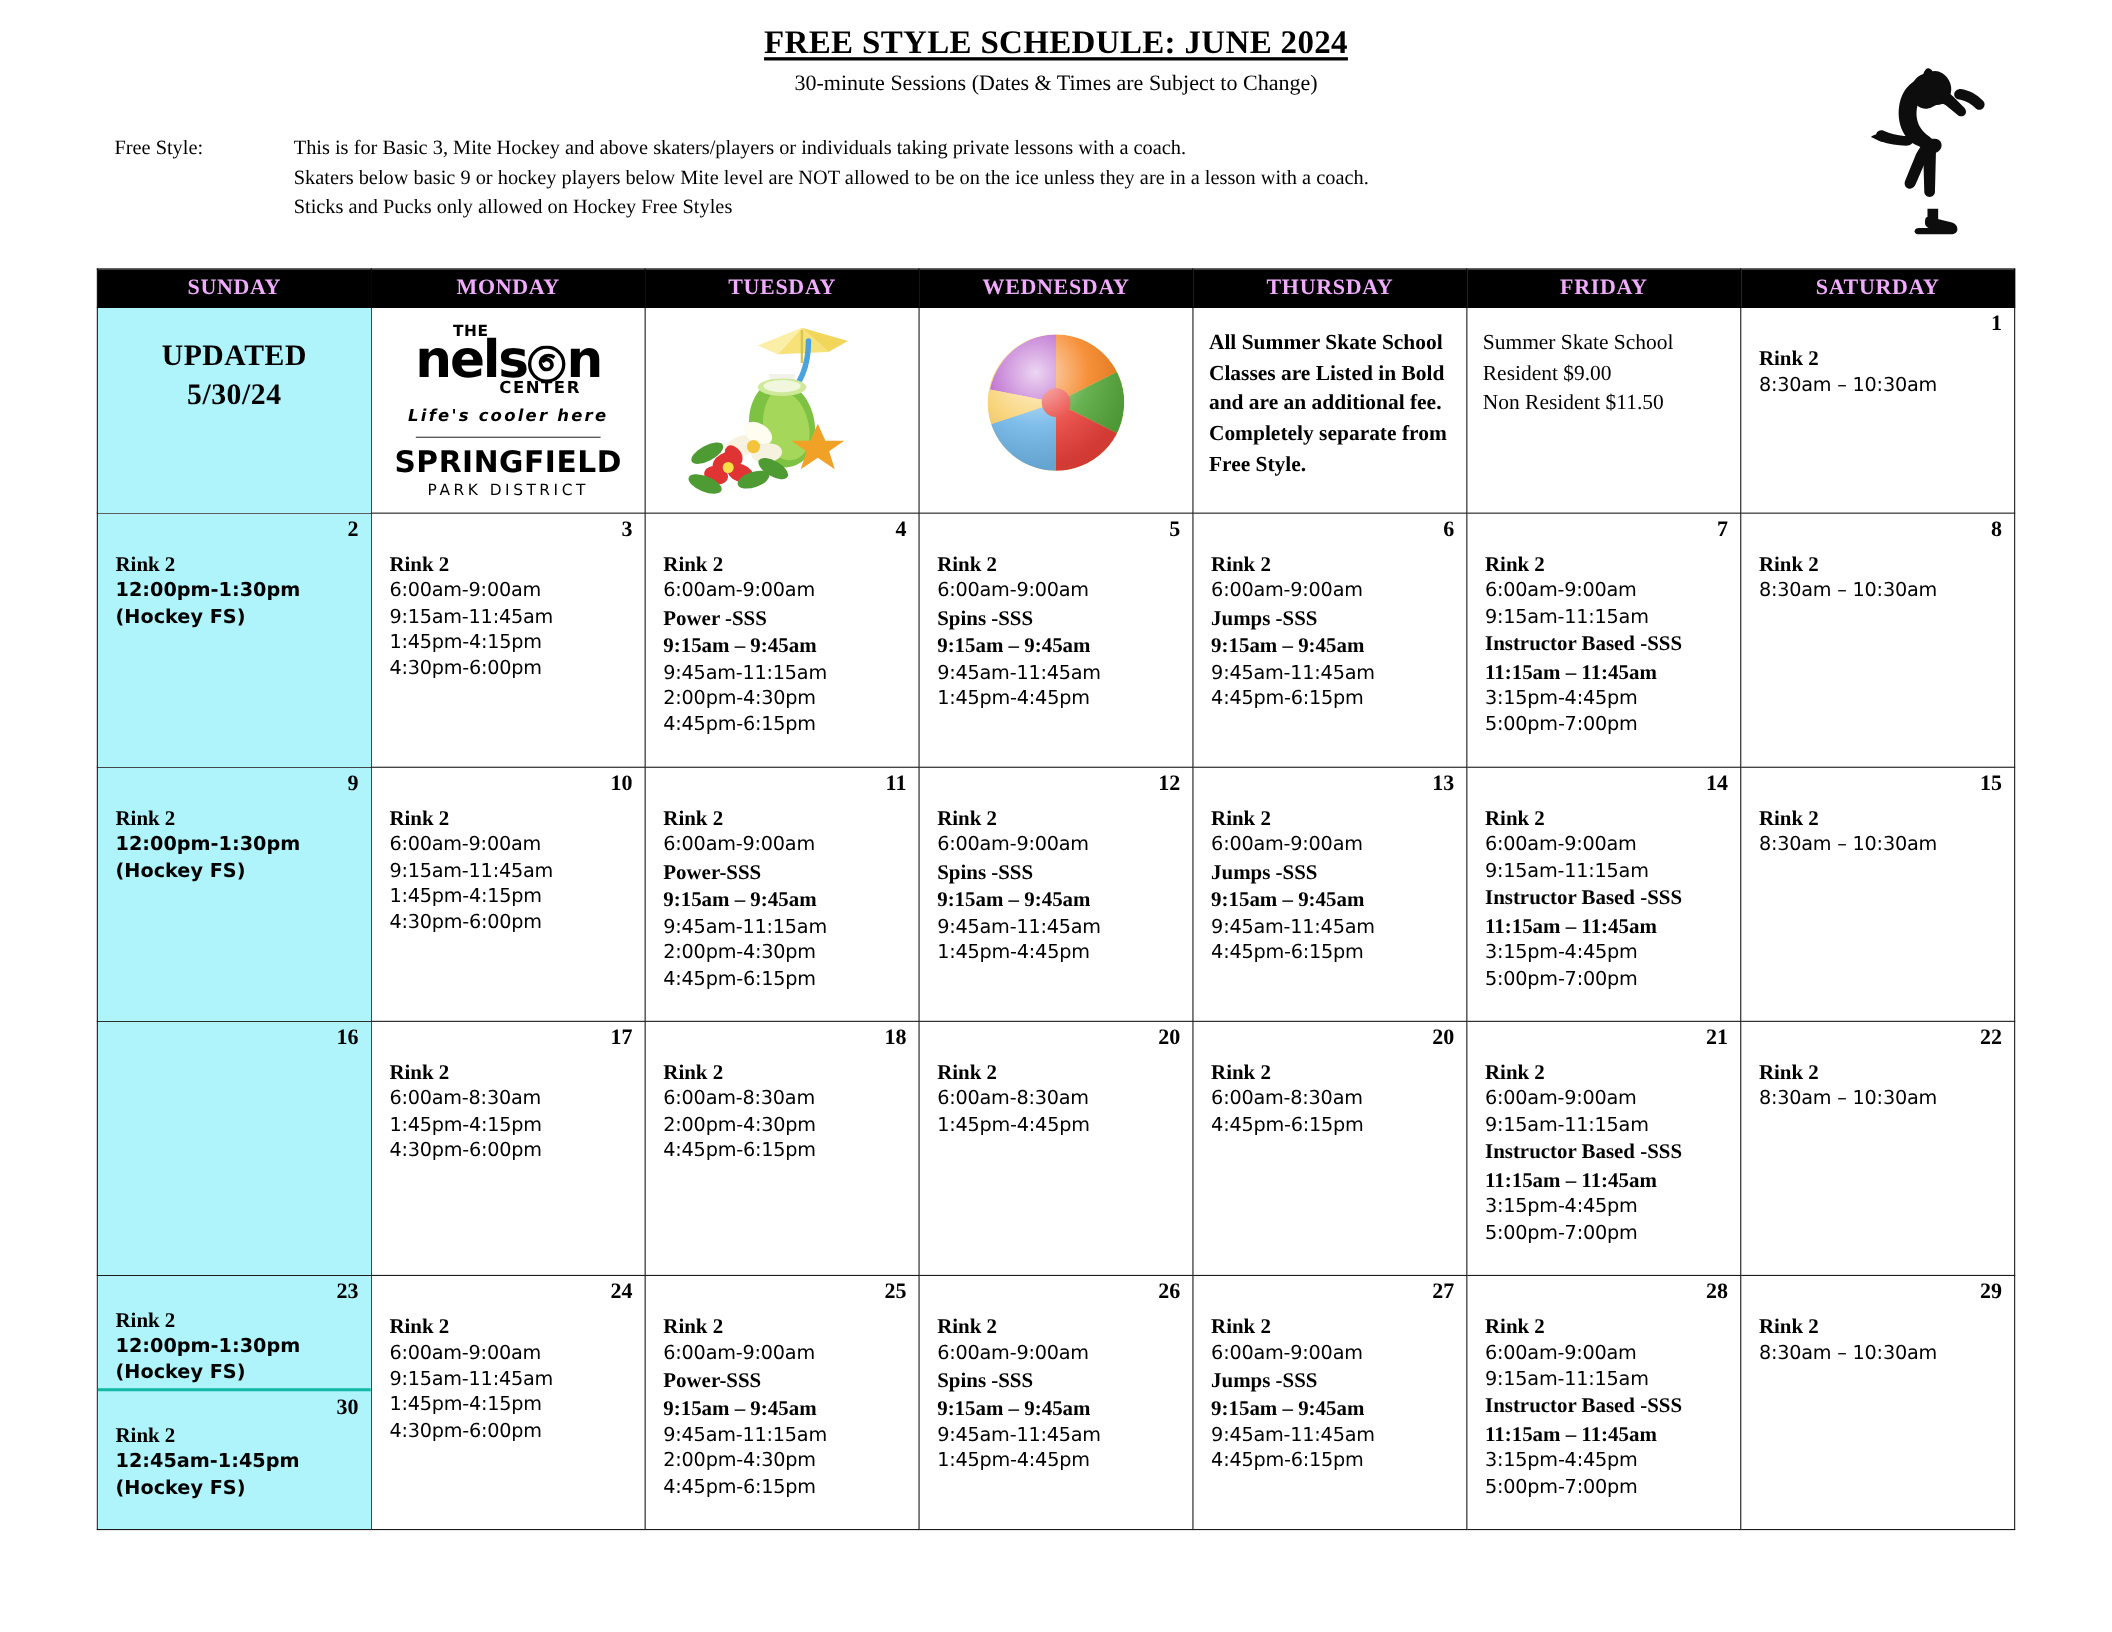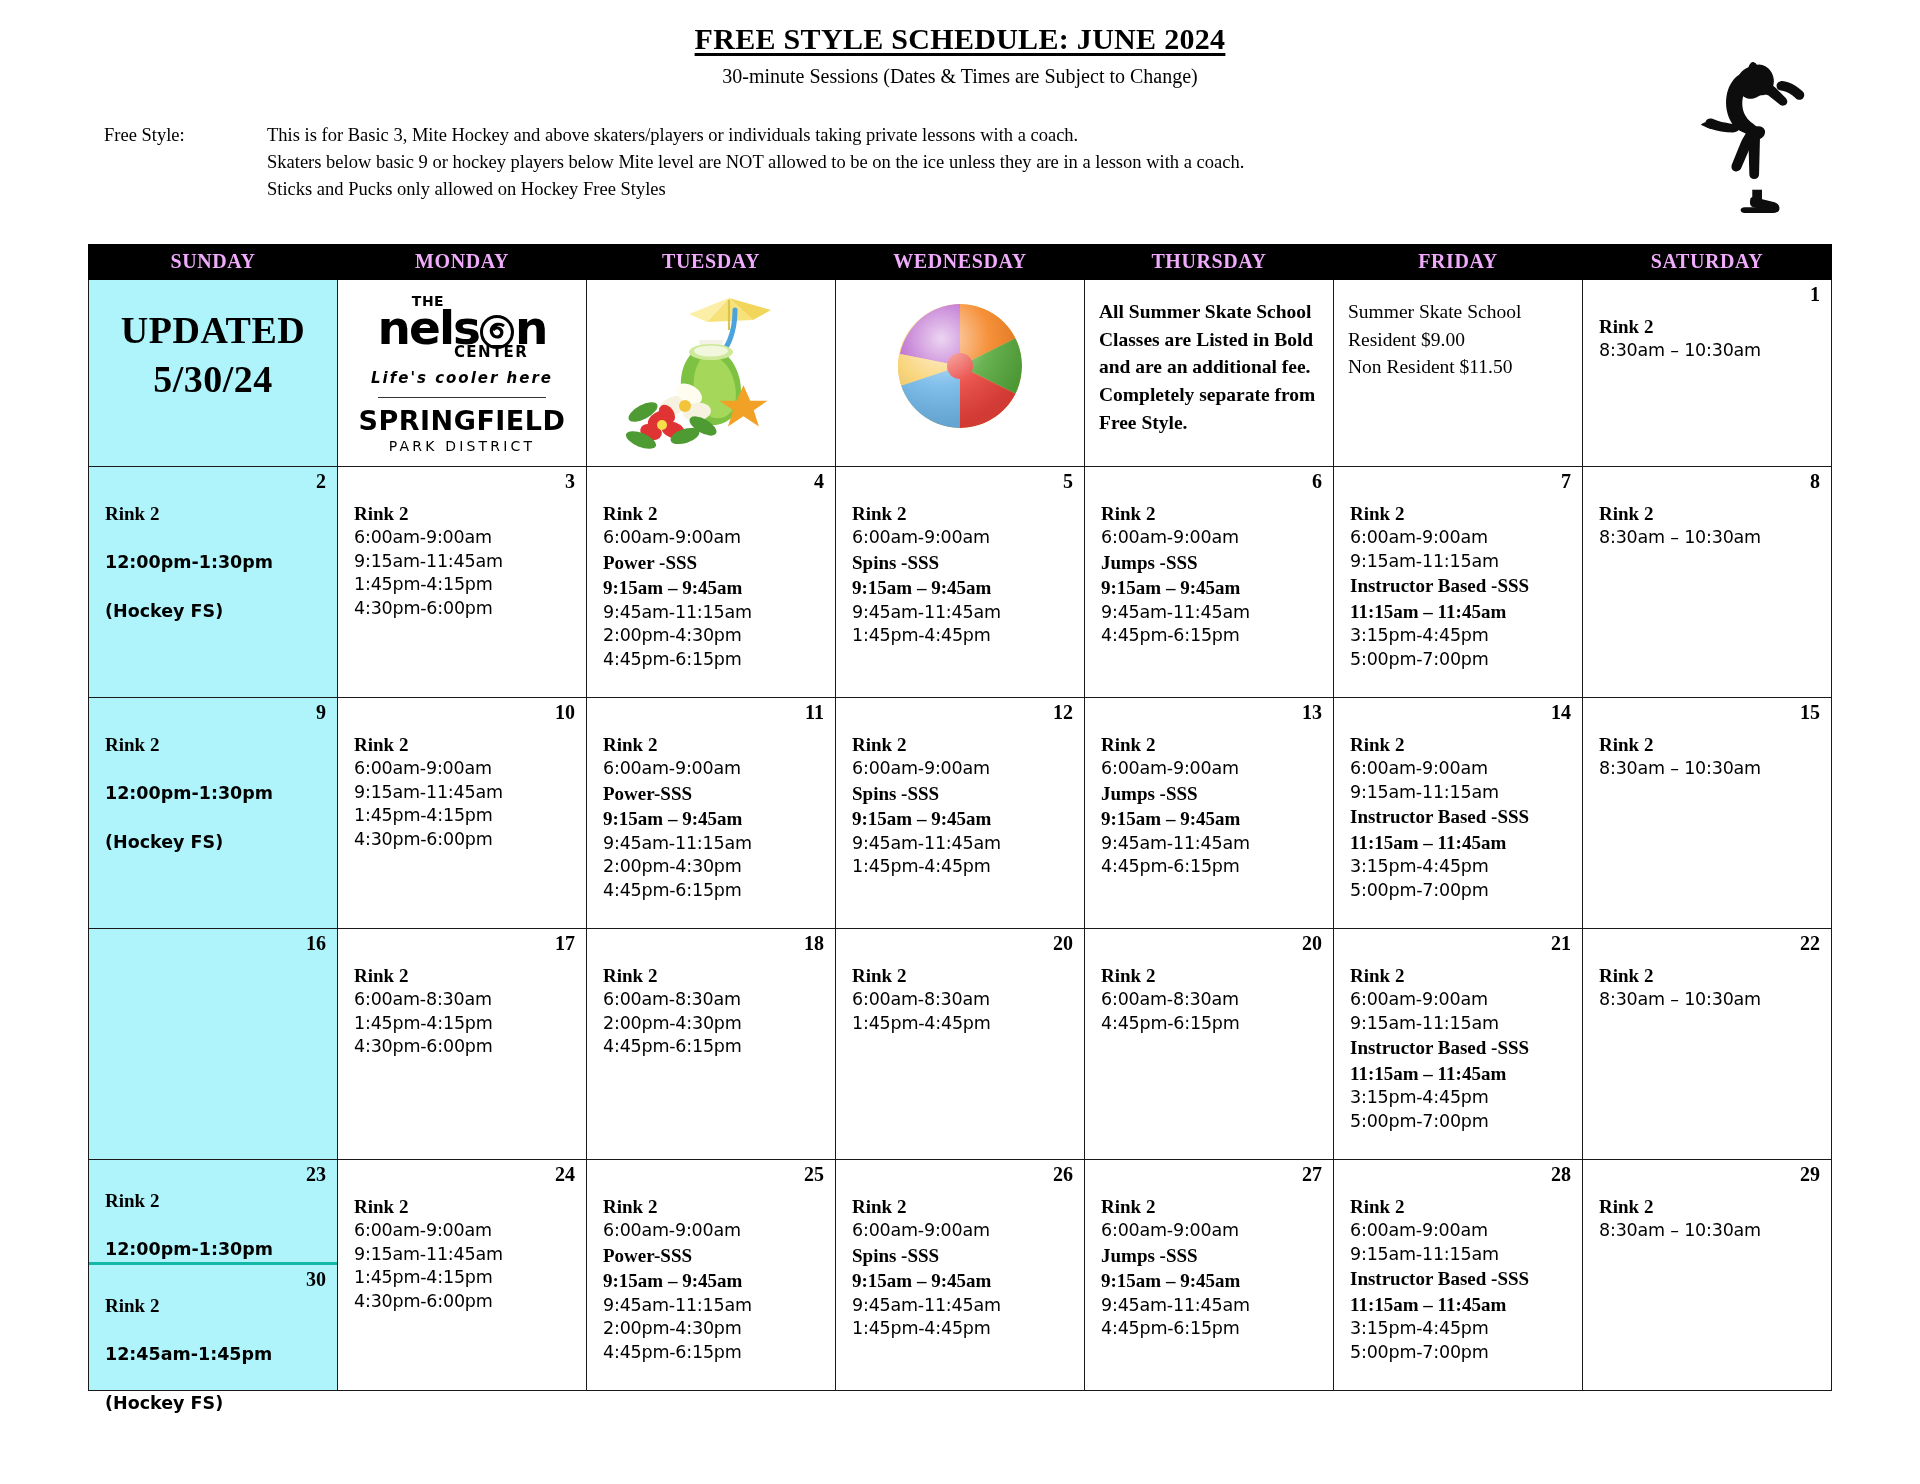--- a/index.html
+++ b/index.html
@@ -123,35 +123,34 @@
   }
   .cell-body .b {
     font-weight: bold;
     font-family: "Liberation Serif", serif;
     font-size: 19px;
   }
   .cell-body .hk {
     font-weight: bold;
     font-family: "DejaVu Sans", sans-serif;
     font-size: 17.5px;
-    margin-top: 25px;
   }
 
   
   .cal tr.row-notes td { height: 186px; }
   .note-body {
     padding: 18px 14px 6px 14px;
     font-size: 19.5px;
     line-height: 1.42;
   }
   .note-body.bold { font-weight: bold; }
   .updated {
     padding-top: 26px;
     text-align: center;
-    font-size: 38px;
+    font-size: 27px;
     font-weight: bold;
     letter-spacing: .5px;
     line-height: 1.3;
   }
 
   
   .logo-wrap {
     padding: 14px 0 0 0;
     text-align: center;
     font-family: "DejaVu Sans", sans-serif;

